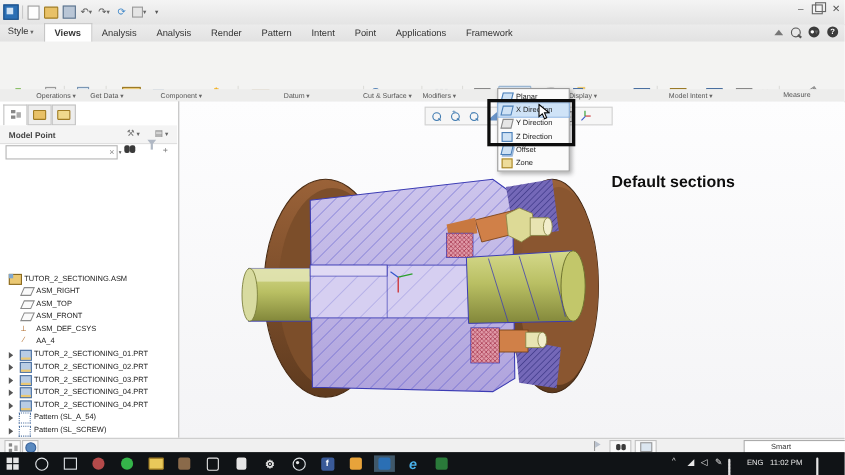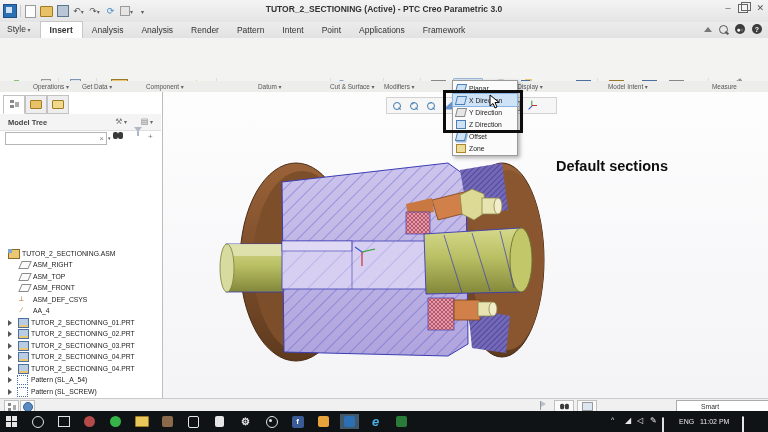--- a/index.html
+++ b/index.html
@@ -179,31 +179,30 @@
         <span class="floppy"></span>
       </span>
     <span class="qi dd">↶</span>
     <span class="qi dd">↷</span>
     <span class="qi" style="color:#3f87c9">⟳</span>
     <span class="qi dd">
         <span class="b-gray" style="width:9px;height:8px"></span>
       </span>
     <span class="qi" style="font-size:6px">▾</span>
   </div>
-  <div class="abs" id="win-title">TUTOR_2_SECTIONING (Active) - PTC Creo Parametric 3.0</div>
   <div class="abs" id="winctl">
     <span class="wc">–</span>
     <span class="wc-restore"></span>
     <span class="wc">✕</span>
   </div>
 </div>
 
 <div class="abs" id="tabrow">
   <span class="tab file dd">Style</span>
-  <span class="tab active">Insert</span>
+  <span class="tab active">Views</span>
   <span class="tab">Analysis</span>
   <span class="tab">Analysis</span>
   <span class="tab">Render</span>
   <span class="tab">Pattern</span>
   <span class="tab">Intent</span>
   <span class="tab">Point</span>
   <span class="tab">Applications</span>
   <span class="tab">Framework</span>
 </div>
 <div class="abs" id="tabicons">
@@ -582,21 +581,21 @@
       linear-gradient(#aaa,#aaa) 5px 2px/4px 5px no-repeat"></span>
   </div>
   <div class="ptab" style="left:25px">
       <span class="folder" style="width:10px;height:7px"></span>
     </div>
   <div class="ptab" style="left:47px">
       <span class="folder" style="width:10px;height:7px;background:#f0d98c"></span>
     </div>
 
   <div id="mt-head">
-    <span id="mt-title">Model Tree</span>
+    <span id="mt-title">Model Point</span>
     <span class="hico dd" style="right:34px">⚒</span>
     <span class="hico dd" style="right:8px">▤</span>
   </div>
 
   <div id="searchrow">
     <span id="searchbox">
       <span></span>
       <span class="x">×</span>
     </span>
     <span class="sbtn" style="left:108px;font-size:5px;top:5px">▾</span>

